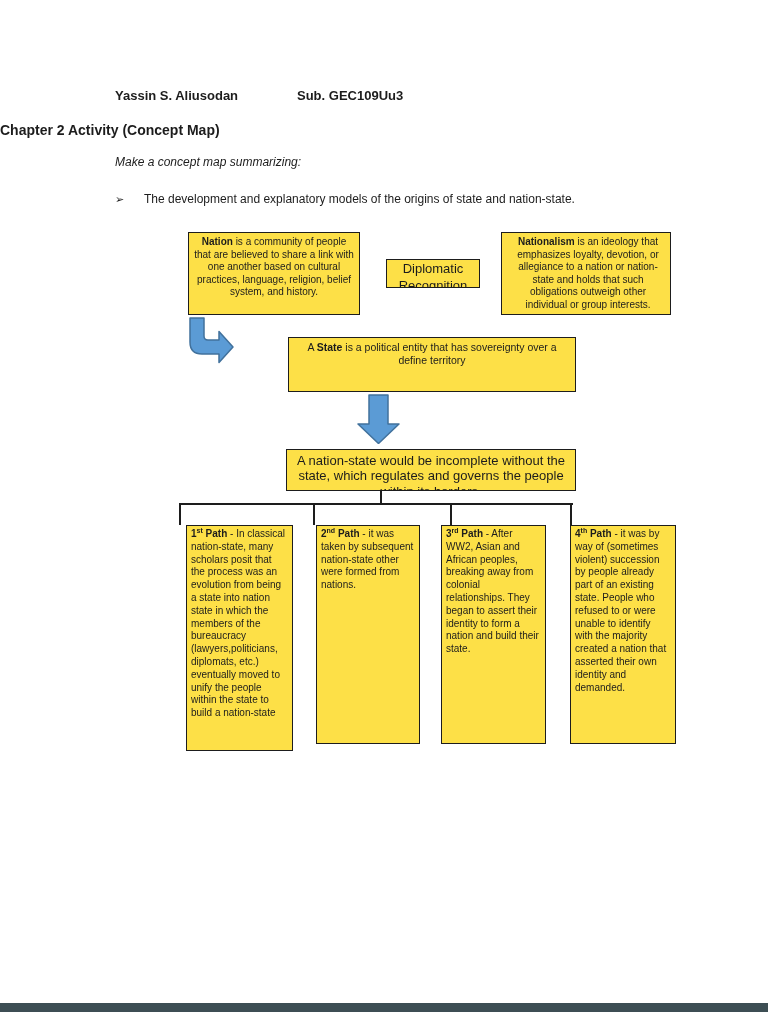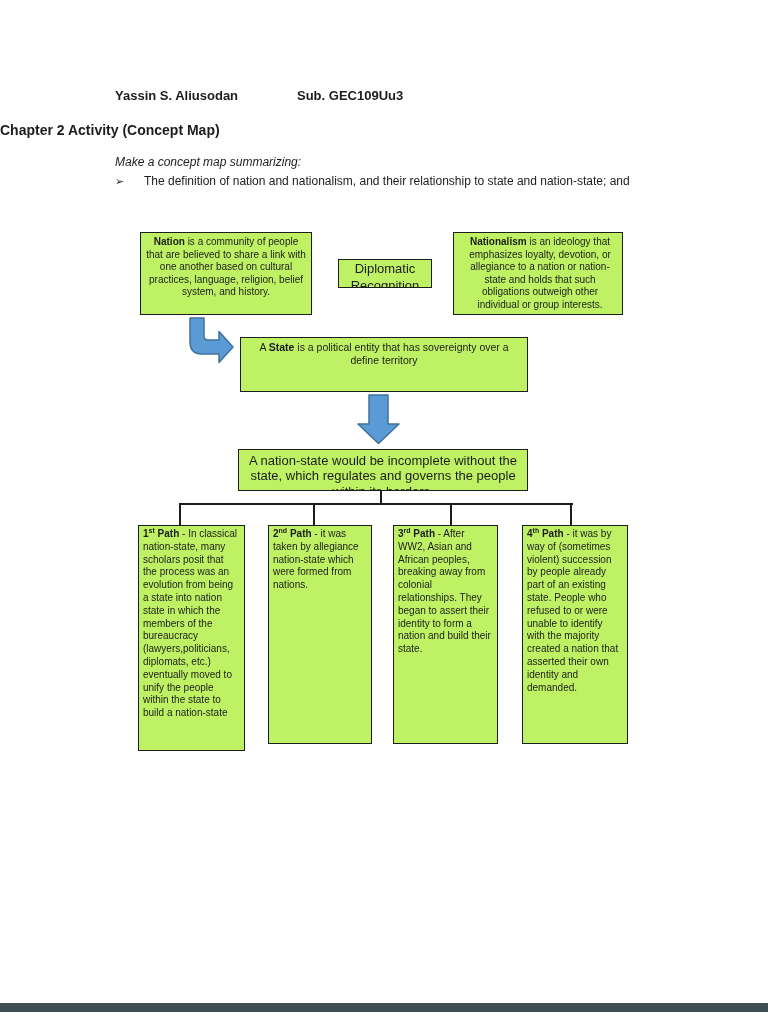--- a/index.html
+++ b/index.html
@@ -10,22 +10,22 @@
   .abs{position:absolute;}
   .author{left:115px;top:88px;font-size:13px;font-weight:bold;}
   .subject{left:297px;top:88px;font-size:13px;font-weight:bold;}
   .title{left:0;top:122px;width:768px;font-size:14px;font-weight:bold;}
   .intro{left:115px;top:155px;font-size:12px;font-style:italic;}
   .bullet{left:115px;font-size:12px;width:640px;white-space:nowrap;}
   .bullet .marker{display:inline-block;width:29px;font-family:"DejaVu Sans",sans-serif;font-size:11px;}
   .b1{top:174px;}
   .b2{top:192px;}
   .box{
-    position:absolute;border:1.5px solid #1d1d1d;background:#bef264;
-    font-size:10px;line-height:1.25;overflow:hidden;box-sizing:border-box;
+    position:absolute;border:1.5px solid #1d1d1d;background:#fde047;
+    font-size:10px;line-height:1.25;overflow:hidden;box-sizing:border-box;margin-left:48px;
   }
   .center{text-align:center;padding:3px 4px;}
   .nation{left:140px;top:232px;width:172px;height:83px;}
   .diplomatic{left:338px;top:259px;width:94px;height:29px;font-size:13px;line-height:1.3;padding-top:1px;}
   .nationalism{left:453px;top:232px;width:170px;height:83px;padding-left:8px;}
   .statebox{left:240px;top:337px;width:288px;height:55px;font-size:10.5px;padding:3px 6px;}
   .statebox p{margin:0;}
   .statebox p.first{margin-bottom:12px;}
   .incomplete{left:238px;top:449px;width:290px;height:42px;font-size:13px;line-height:1.18;}
   .pathbox{text-align:left;padding:2px 4px;line-height:1.28;top:525px;}
@@ -50,22 +50,22 @@
 </head>
 <body>
 
 <div id="page">
 
   <div class="abs author">Yassin S. Aliusodan</div>
   <div class="abs subject">Sub. GEC109Uu3</div>
   <div class="abs title">Chapter 2 Activity (Concept Map)</div>
   <div class="abs intro">Make a concept map summarizing:</div>
 
-  <div class="abs bullet b1">
-    <span class="marker">➢</span><span>The definition of nation and nationalism, and their relationship to state and nation-state; and</span>
+  <div class="abs bullet b2">
+    <span class="marker">➢</span><span>The development and explanatory models of the origins of state and nation-state.</span>
   </div>
 
   <div class="box center nation">
     <span class="b">Nation</span><span> is a community of people that are believed to share a link with one another based on cultural practices, language, religion, belief system, and history.</span>
   </div>
 
   <div class="box center diplomatic">
     <span>Diplomatic Recognition</span>
   </div>
 
@@ -93,21 +93,21 @@
   <div class="cline hline"></div>
   <div class="cline v1"></div>
   <div class="cline v2"></div>
   <div class="cline v3"></div>
   <div class="cline v4"></div>
 
   <div class="box pathbox p1">
     <span class="b"><span>1</span><sup>st</sup><span> Path</span></span><span> - In classical nation-state, many scholars posit that the process was an evolution from being a state into nation state in which the members of the bureaucracy (lawyers,politicians, diplomats, etc.) eventually moved to unify the people within the state to build a nation-state</span>
   </div>
   <div class="box pathbox p2">
-    <span class="b"><span>2</span><sup>nd</sup><span> Path</span></span><span> - it was taken by allegiance nation-state which were formed from nations.</span>
+    <span class="b"><span>2</span><sup>nd</sup><span> Path</span></span><span> - it was taken by subsequent nation-state other were formed from nations.</span>
   </div>
   <div class="box pathbox p3">
     <span class="b"><span>3</span><sup>rd</sup><span> Path</span></span><span> - After WW2, Asian and African peoples, breaking away from colonial relationships. They began to assert their identity to form a nation and build their state.</span>
   </div>
   <div class="box pathbox p4">
     <span class="b"><span>4</span><sup>th</sup><span> Path</span></span><span> - it was by way of (sometimes violent) succession by people already part of an existing state. People who refused to or were unable to identify with the majority created a nation that asserted their own identity and demanded.</span>
   </div>
 
   <div class="footer-bar" style="background: rgb(61, 78, 84);"></div>
 

